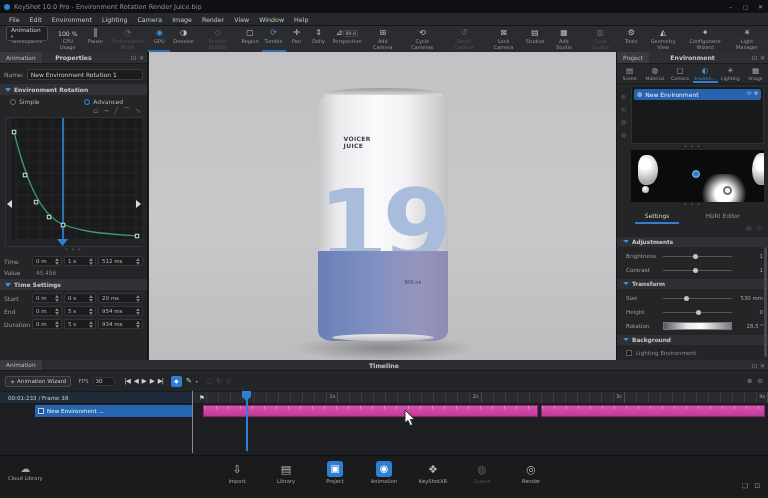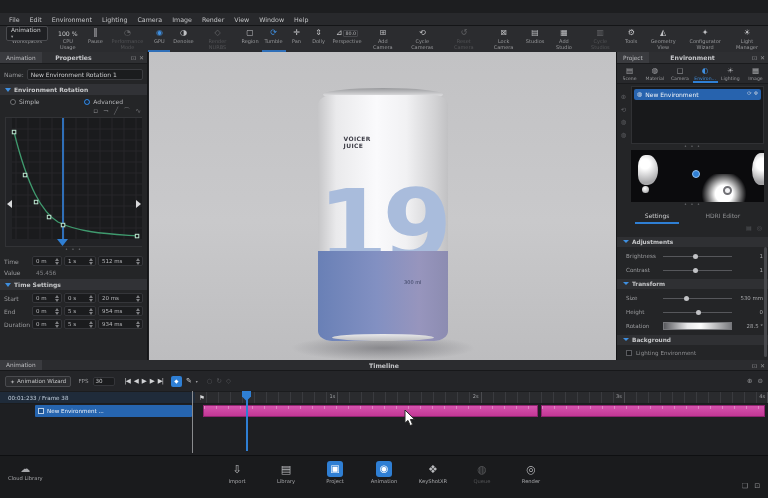--- a/index.html
+++ b/index.html
@@ -185,20 +185,29 @@
   .dock-right{position:absolute;right:8px;bottom:8px;display:flex;gap:6px;}
   .dr-ico{font-size:7px;color:#8f9093;}
 
   .cursor{position:absolute;left:404px;top:410px;z-index:20;}
 </style>
 </head>
 <body>
 
 <div class="app">
 
+  <div class="titlebar">
+    <span class="logo"></span>
+    <span class="title-text">KeyShot 10.0 Pro - Environment Rotation Render Juice.bip</span>
+    <span class="win-controls">
+      <span class="win-btn">–</span>
+      <span class="win-btn">▢</span>
+      <span class="win-btn">✕</span>
+    </span>
+  </div>
 
   <div class="menubar">
 
   <span class="menu-item">File</span>
       <span class="menu-item">Edit</span>
       <span class="menu-item">Environment</span>
       <span class="menu-item">Lighting</span>
       <span class="menu-item">Camera</span>
       <span class="menu-item">Image</span>
       <span class="menu-item">Render</span>

